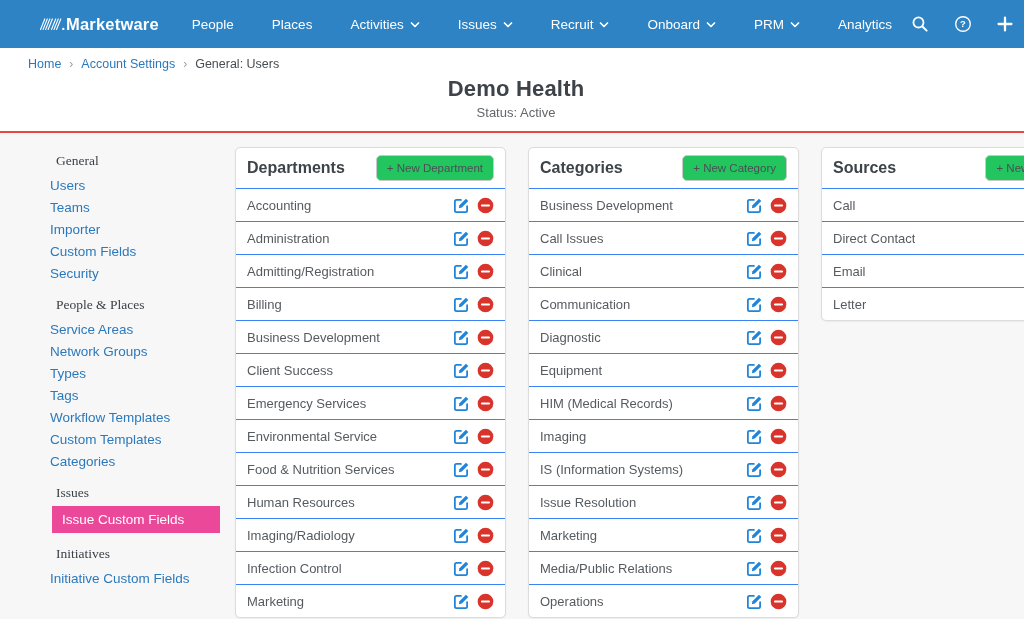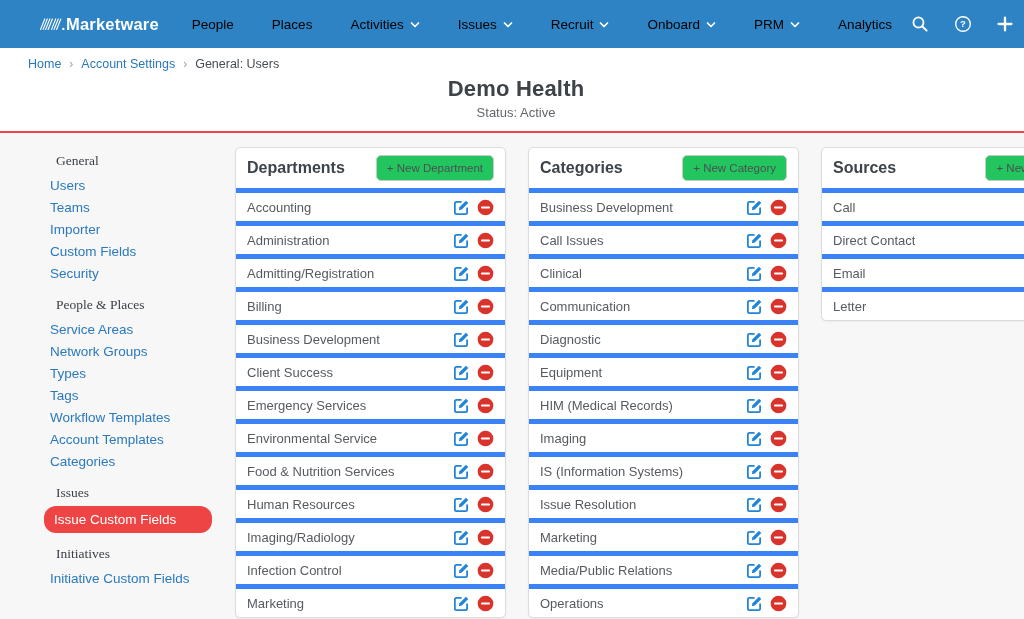--- a/index.html
+++ b/index.html
@@ -37,21 +37,21 @@
     align-items: center;
     margin-left: 14px;
   }
   .nav-item {
     display: flex;
     align-items: center;
     gap: 6px;
     padding: 0 19px;
     height: 38px;
     font-size: 13.5px;
-    color: #000000;
+    color: #ffffff;
   }
   .nav-item .caret { margin-top: 2px; }
   .nav-icons {
     margin-left: auto;
     display: flex;
     align-items: center;
     gap: 25px;
   }
   .nav-icon-btn {
     display: flex;
@@ -104,26 +104,26 @@
     font-family: Liberation Serif, serif;
   }
   .side-section:first-child .side-heading { margin-top: 6px; }
   .side-link {
     display: block;
     font-size: 13.5px;
     color: #2a79bd;
     padding: 3.5px 0 3.5px 10px;
   }
   .side-link.selected {
-    background: #ef4444;
+    background: #ec4899;
     color: #fff;
-    border-radius: 12px;
+    border-radius: 0;
     padding: 6px 10px;
     width: 168px;
-    margin: 2px 4px;
+    margin: 2px 12px;
   }
 
   
   .panels {
     display: flex;
     gap: 22px;
     align-items: flex-start;
   }
   .panel {
     width: 271px;
@@ -150,21 +150,21 @@
     font-size: 11.5px;
     color: #4a5055;
     background: #22c55e;
     border: 1px solid #c9c9c9;
     border-radius: 5px;
     padding: 6px 10px;
     cursor: pointer;
     white-space: nowrap;
   }
   .row {
-    border-top: 5px solid #3b82f6;
+    border-top: 1px solid #3b82f6;
     height: 33px;
     display: flex;
     align-items: center;
     justify-content: space-between;
     padding: 0 11px;
   }
   .row-name {
     font-size: 13px;
     color: #565b60;
     white-space: nowrap;
@@ -318,21 +318,21 @@
     </div>
     <div class="side-section">
       <div class="side-links">
 
           <a href="#" class="side-link">Types</a>
 
           <a href="#" class="side-link">Tags</a>
 
           <a href="#" class="side-link">Workflow Templates</a>
 
-          <a href="#" class="side-link">Account Templates</a>
+          <a href="#" class="side-link">Custom Templates</a>
 
           <a href="#" class="side-link">Categories</a>
         </div>
     </div>
     <div class="side-section">
       <div class="side-heading">Issues</div>
       <div class="side-links">
 
           <a href="#" class="side-link selected">Issue Custom Fields</a>
         </div>

